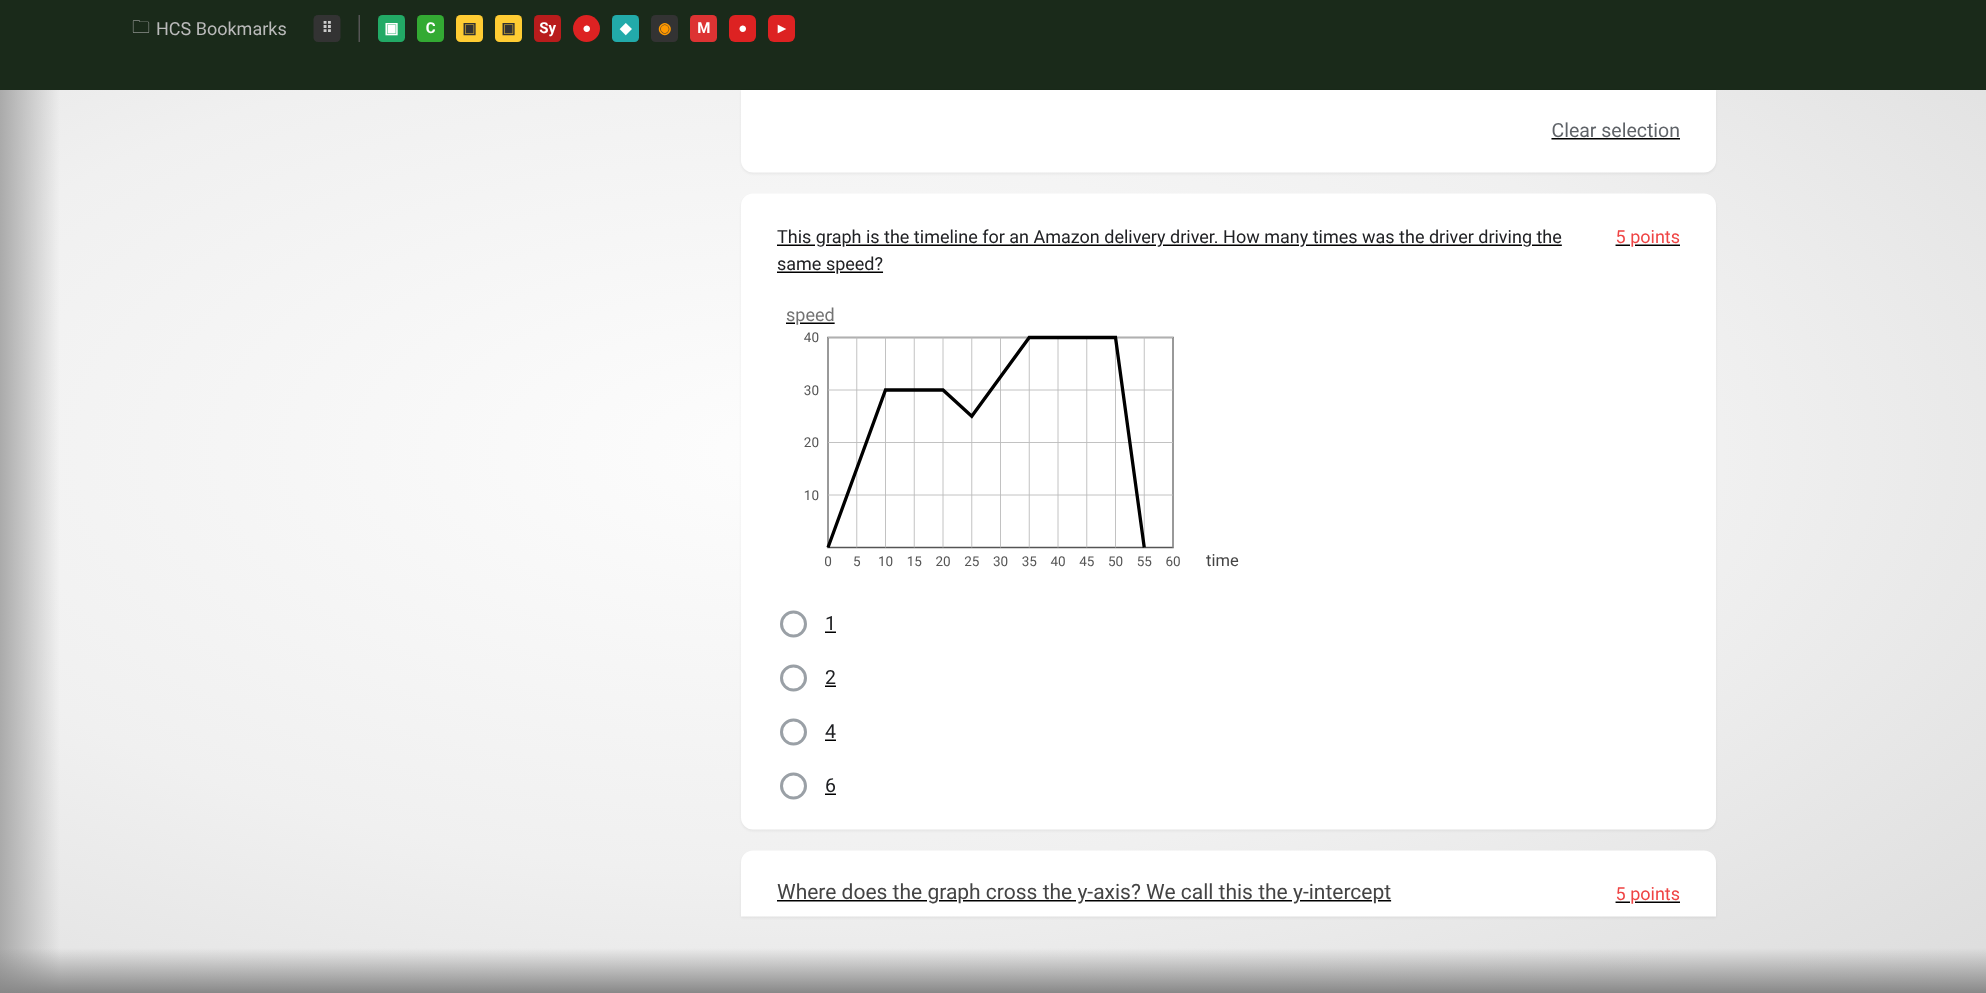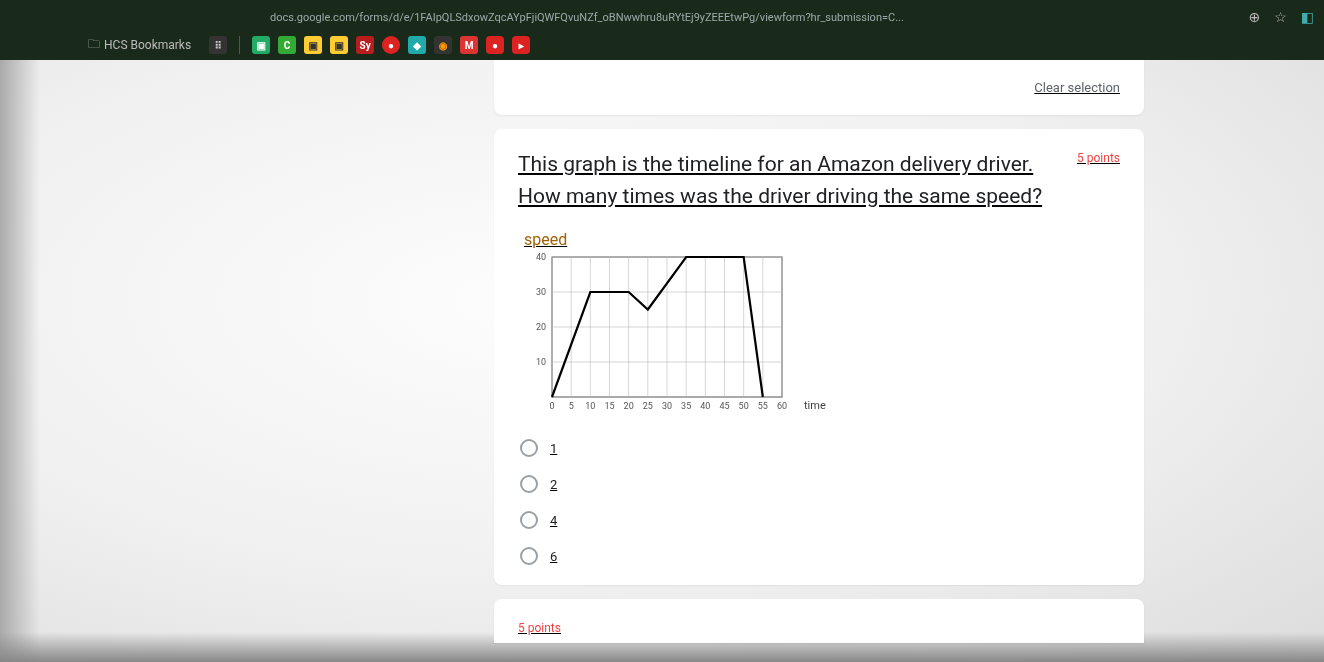--- a/index.html
+++ b/index.html
@@ -59,46 +59,38 @@
     border-radius: 8px;
     margin-bottom: 14px;
     padding: 20px 24px;
     box-shadow: 0 1px 2px rgba(0,0,0,0.06);
     font-size: 13px;
     color: #333;
   }
   .card.top { min-height: 48px; display:flex; justify-content:flex-end; align-items:center; }
   .clear-sel { color:#5f6368; font-size:13px; cursor:pointer; }
   .q-head { display:flex; gap:16px; margin-bottom:18px;}
-  .q-text { flex:1; font-size:21px; color:#202124; line-height:1.5; }
+  .q-text { flex:1; font-size:12px; color:#202124; line-height:1.5; }
   .q-pts { color:#ef4444; font-size:12px; white-space:nowrap; margin-top:2px;}
   .chart-wrap { margin: 6px 0 18px 0; }
-  .chart-title { font-size:16px; color:#a16207; margin-bottom:2px; margin-left:6px;}
+  .chart-title { font-size:12px; color:#737373; margin-bottom:2px; margin-left:6px;}
   .chart-svg { display:block; }
   .options { display:flex; flex-direction:column; gap:18px; margin-top:8px; margin-left:2px;}
   .opt { display:flex; align-items:center; gap:12px; cursor:pointer; }
   .radio {
     width:18px; height:18px; border:2px solid #9aa0a6; border-radius:50%;
   }
   .opt-label { font-size:13px; color:#202124; }
   .card.next { min-height:40px; display:flex; justify-content:space-between; align-items:flex-start;}
   .next-q { font-size:14px; color:#444; }
 </style>
 </head>
 <body>
 
 <div class="browser-chrome">
-  <div class="url-bar">
-    <span class="url-text">docs.google.com/forms/d/e/1FAIpQLSdxowZqcAYpFjiQWFQvuNZf_oBNwwhru8uRYtEj9yZEEEtwPg/viewform?hr_submission=C...</span>
-    <div class="url-icons">
-      <span>⊕</span>
-      <span>☆</span>
-      <span style="color:#4aa;">◧</span>
-    </div>
-  </div>
   <div class="bookmark-row">
     <div class="bm-folder">
       <span>🗀</span>
       <span>HCS Bookmarks</span>
     </div>
     <div class="bm-icon" style="background:#333;color:#ccc;">⠿</div>
     <div style="width:1px;height:18px;background:#555;margin:0 4px;"></div>
     <div class="bm-icon" style="background:#2a6;color:#fff;">▣</div>
     <div class="bm-icon" style="background:#3a3;color:#fff;">C</div>
     <div class="bm-icon" style="background:#fc3;color:#333;">▣</div>
@@ -188,17 +180,18 @@
             <div class="opt-label">4</div>
           </div>
           <div class="opt">
             <div class="radio"></div>
             <div class="opt-label">6</div>
           </div>
         </div>
     </div>
 
     <div class="card next" style="border-bottom-left-radius:0;border-bottom-right-radius:0;padding-bottom:8px;">
+      <div class="next-q">Where does the graph cross the y-axis? We call this the y-intercept</div>
       <div class="q-pts">5 points</div>
     </div>
 
   </div>
 </div>
 
 </body></html>

